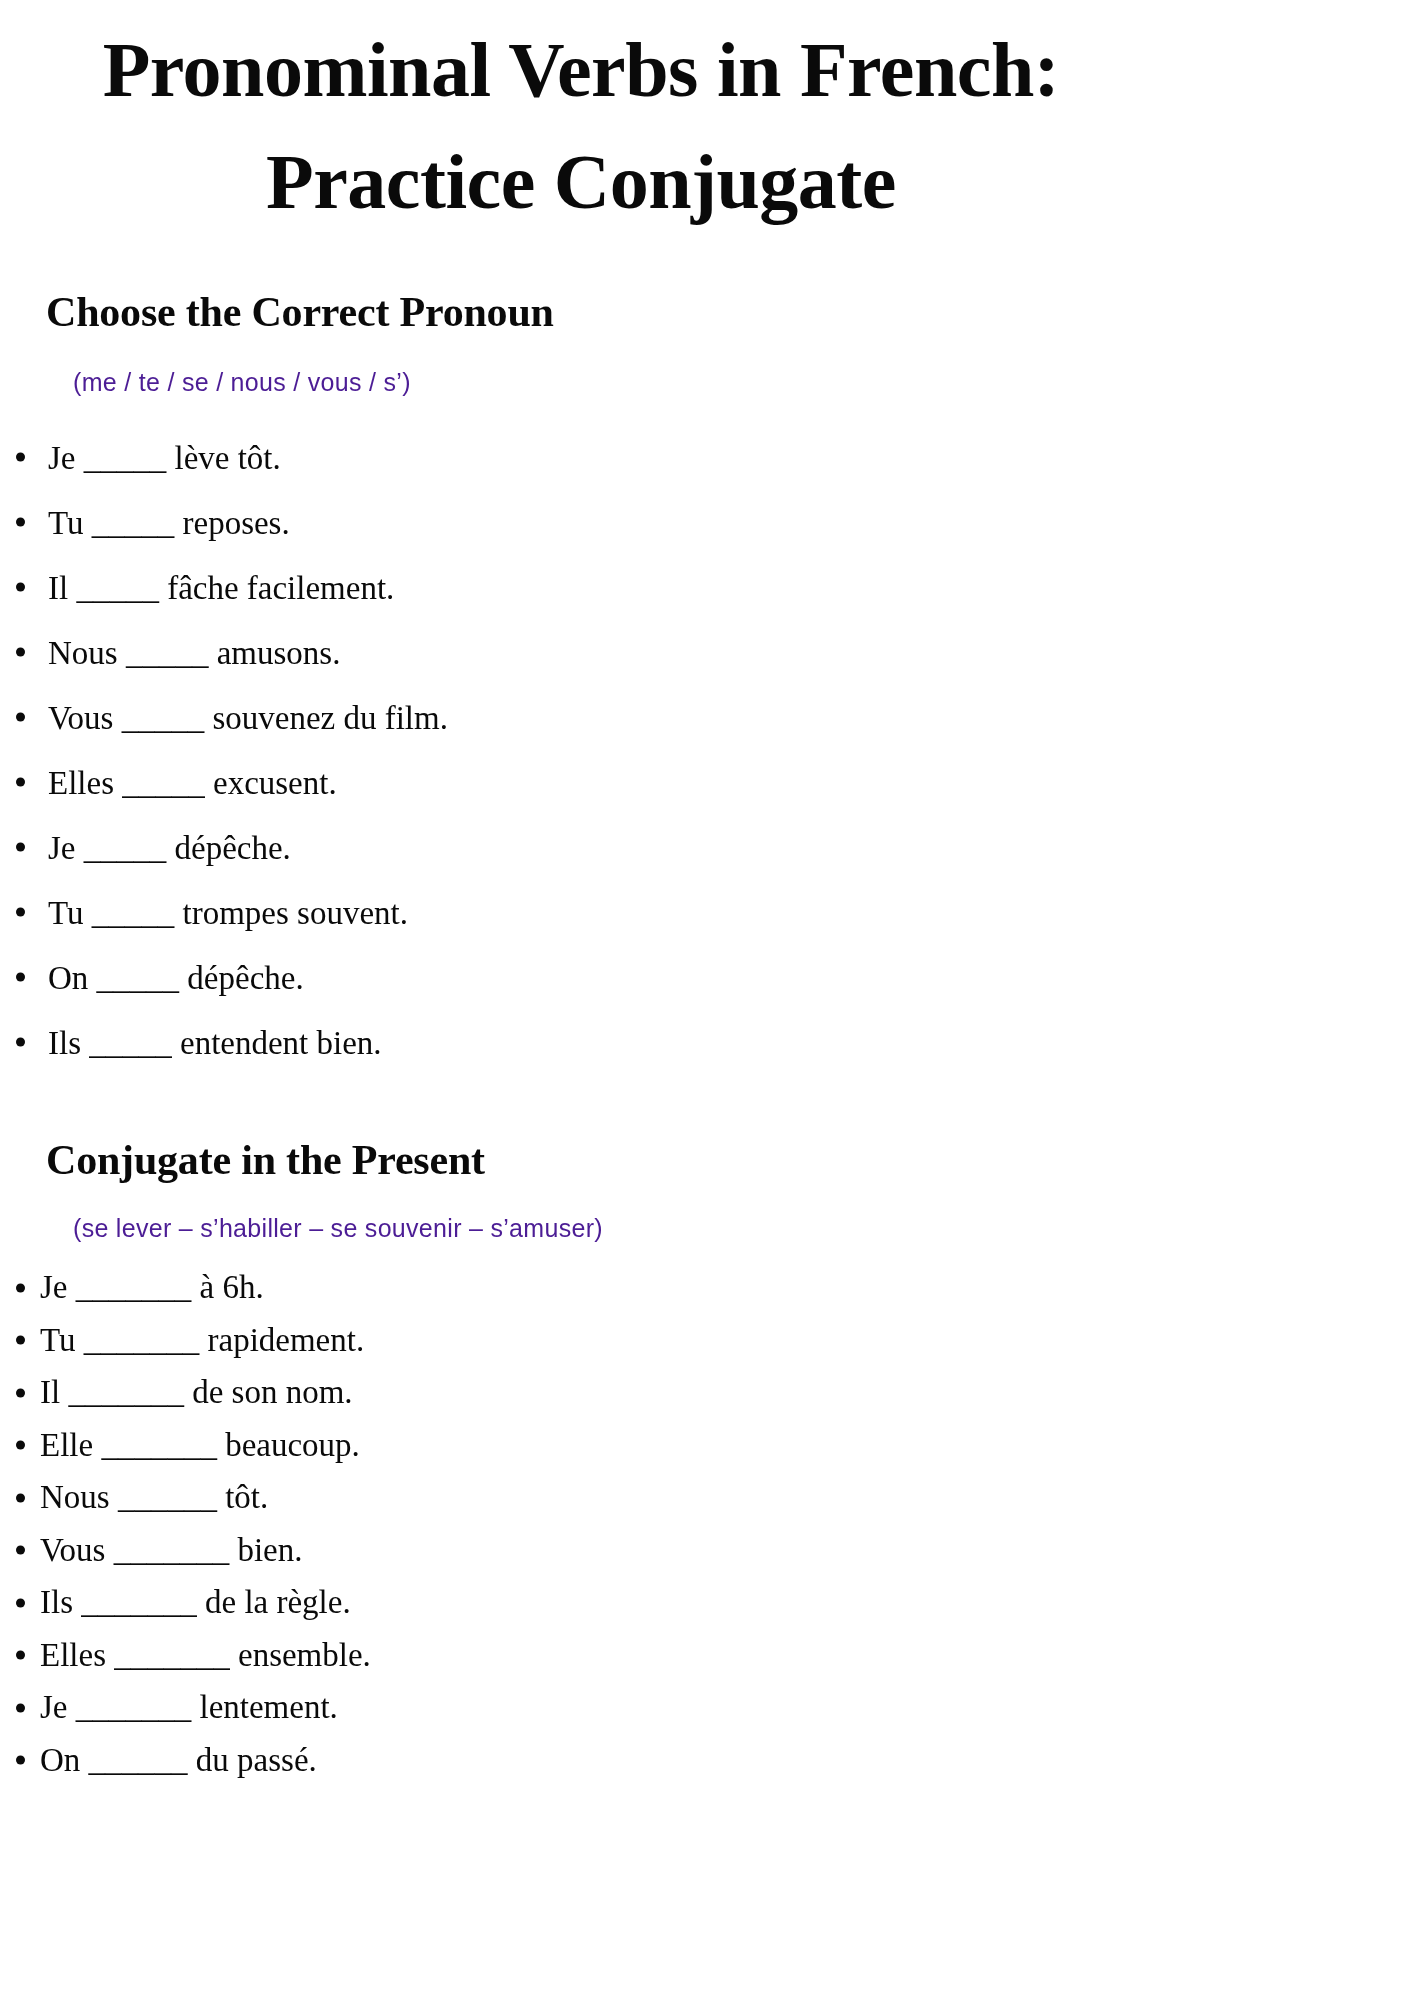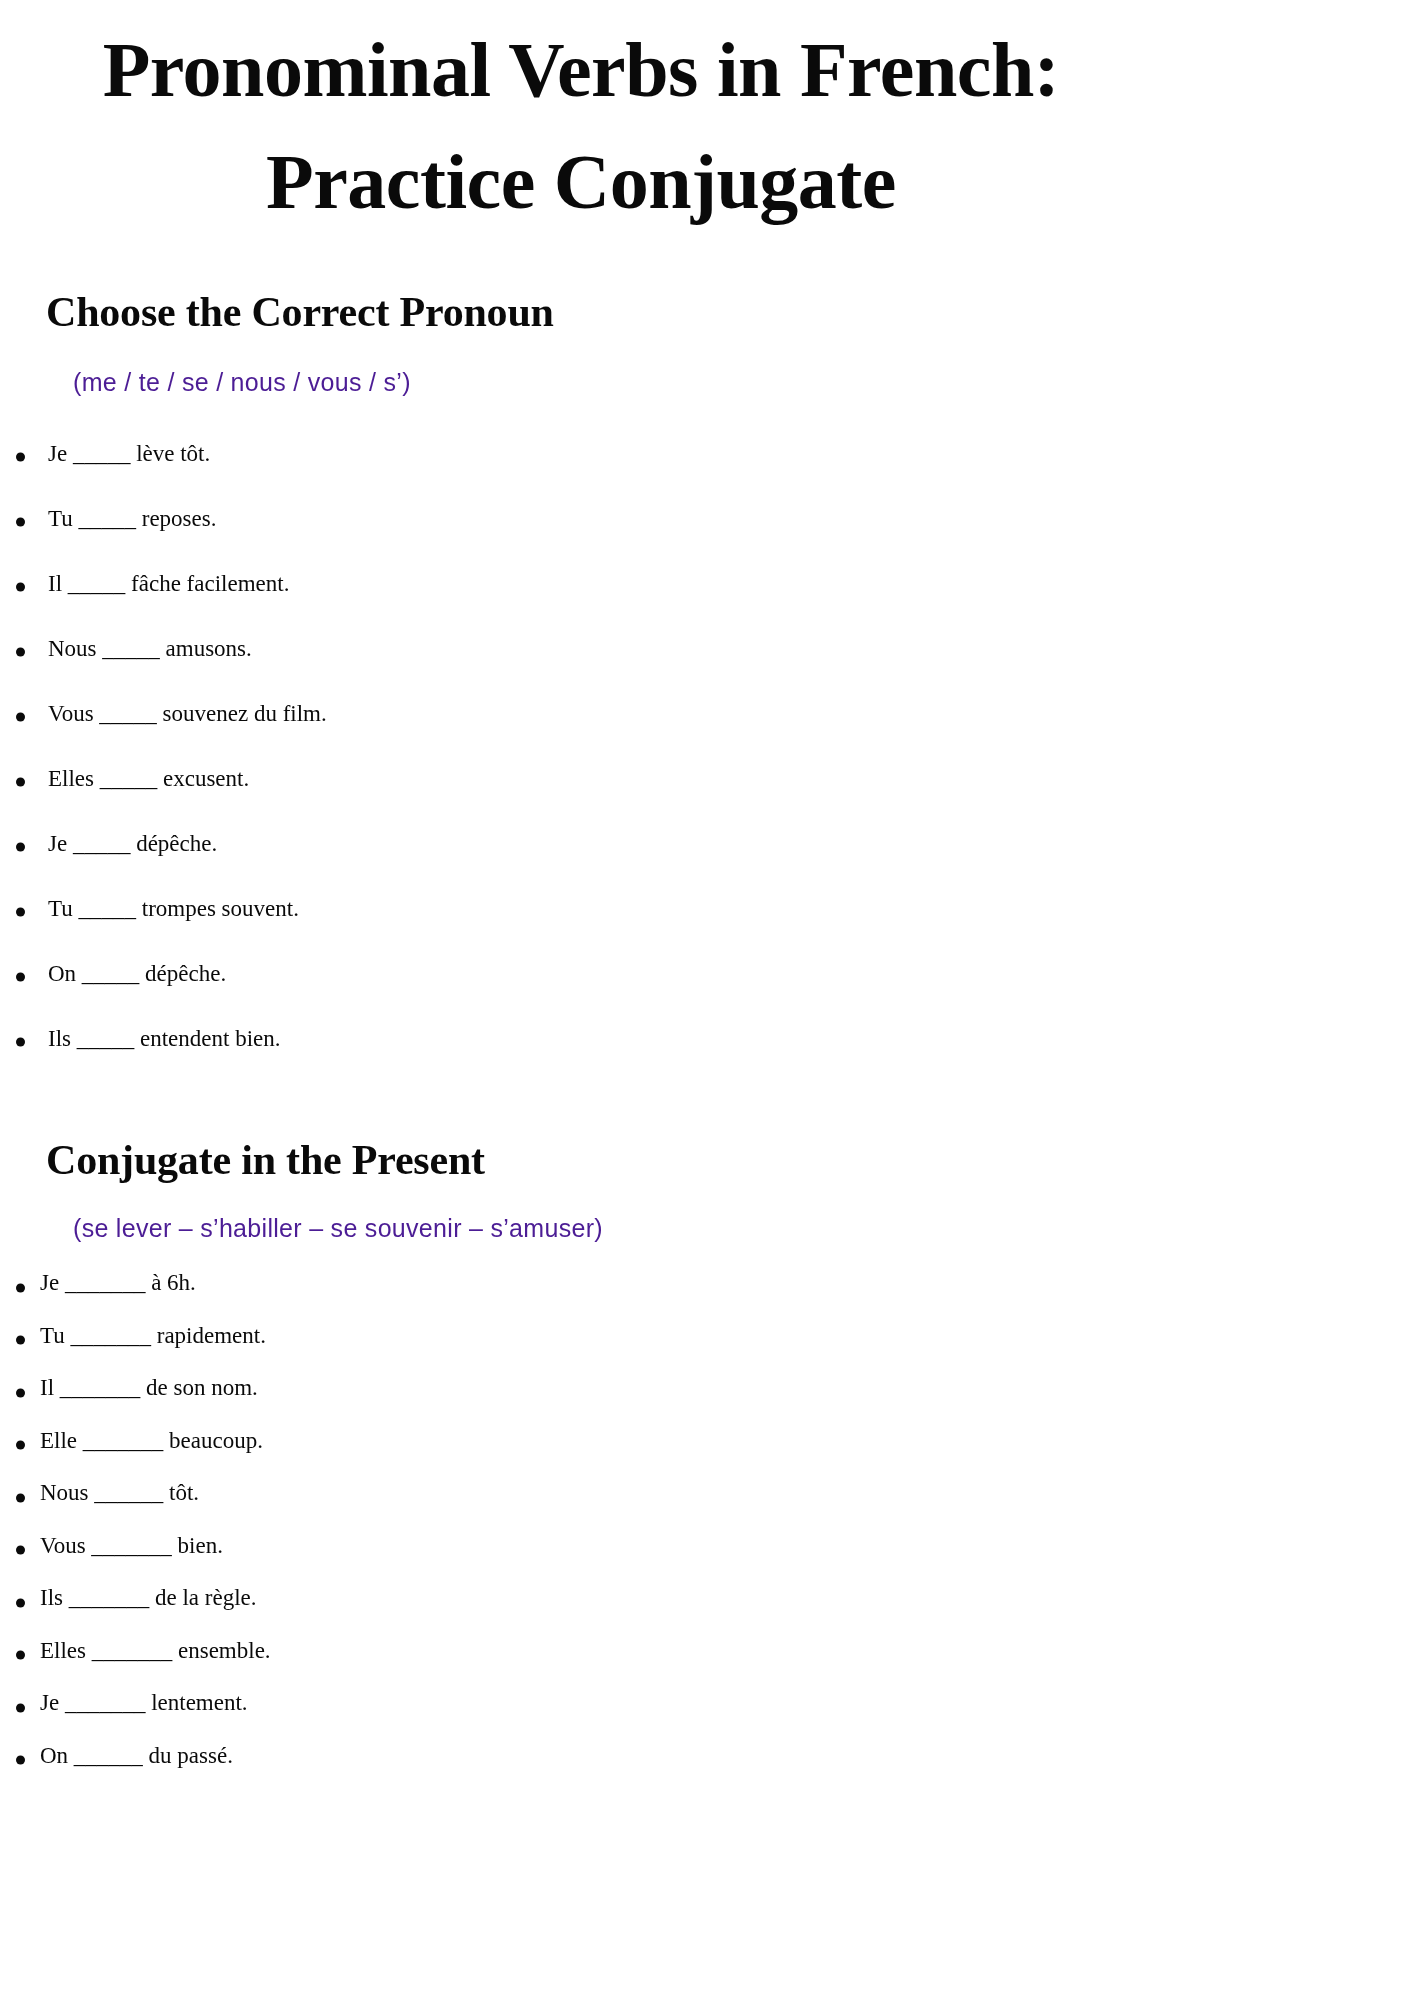--- a/index.html
+++ b/index.html
@@ -60,21 +60,21 @@
 
   
   ul.qlist {
     list-style: none;
     margin: 0;
     padding: 0;
   }
   ul.qlist li {
     position: relative;
     font-family: "Liberation Serif", "DejaVu Serif", serif;
-    font-size: 23px;
+    font-size: 33px;
     line-height: 1;
     color: #0a0a0a;
     white-space: nowrap;
   }
   ul.qlist li .bullet {
     position: absolute;
     left: 0;
     top: 50%;
     transform: translateY(-50%);
     width: 9px;

